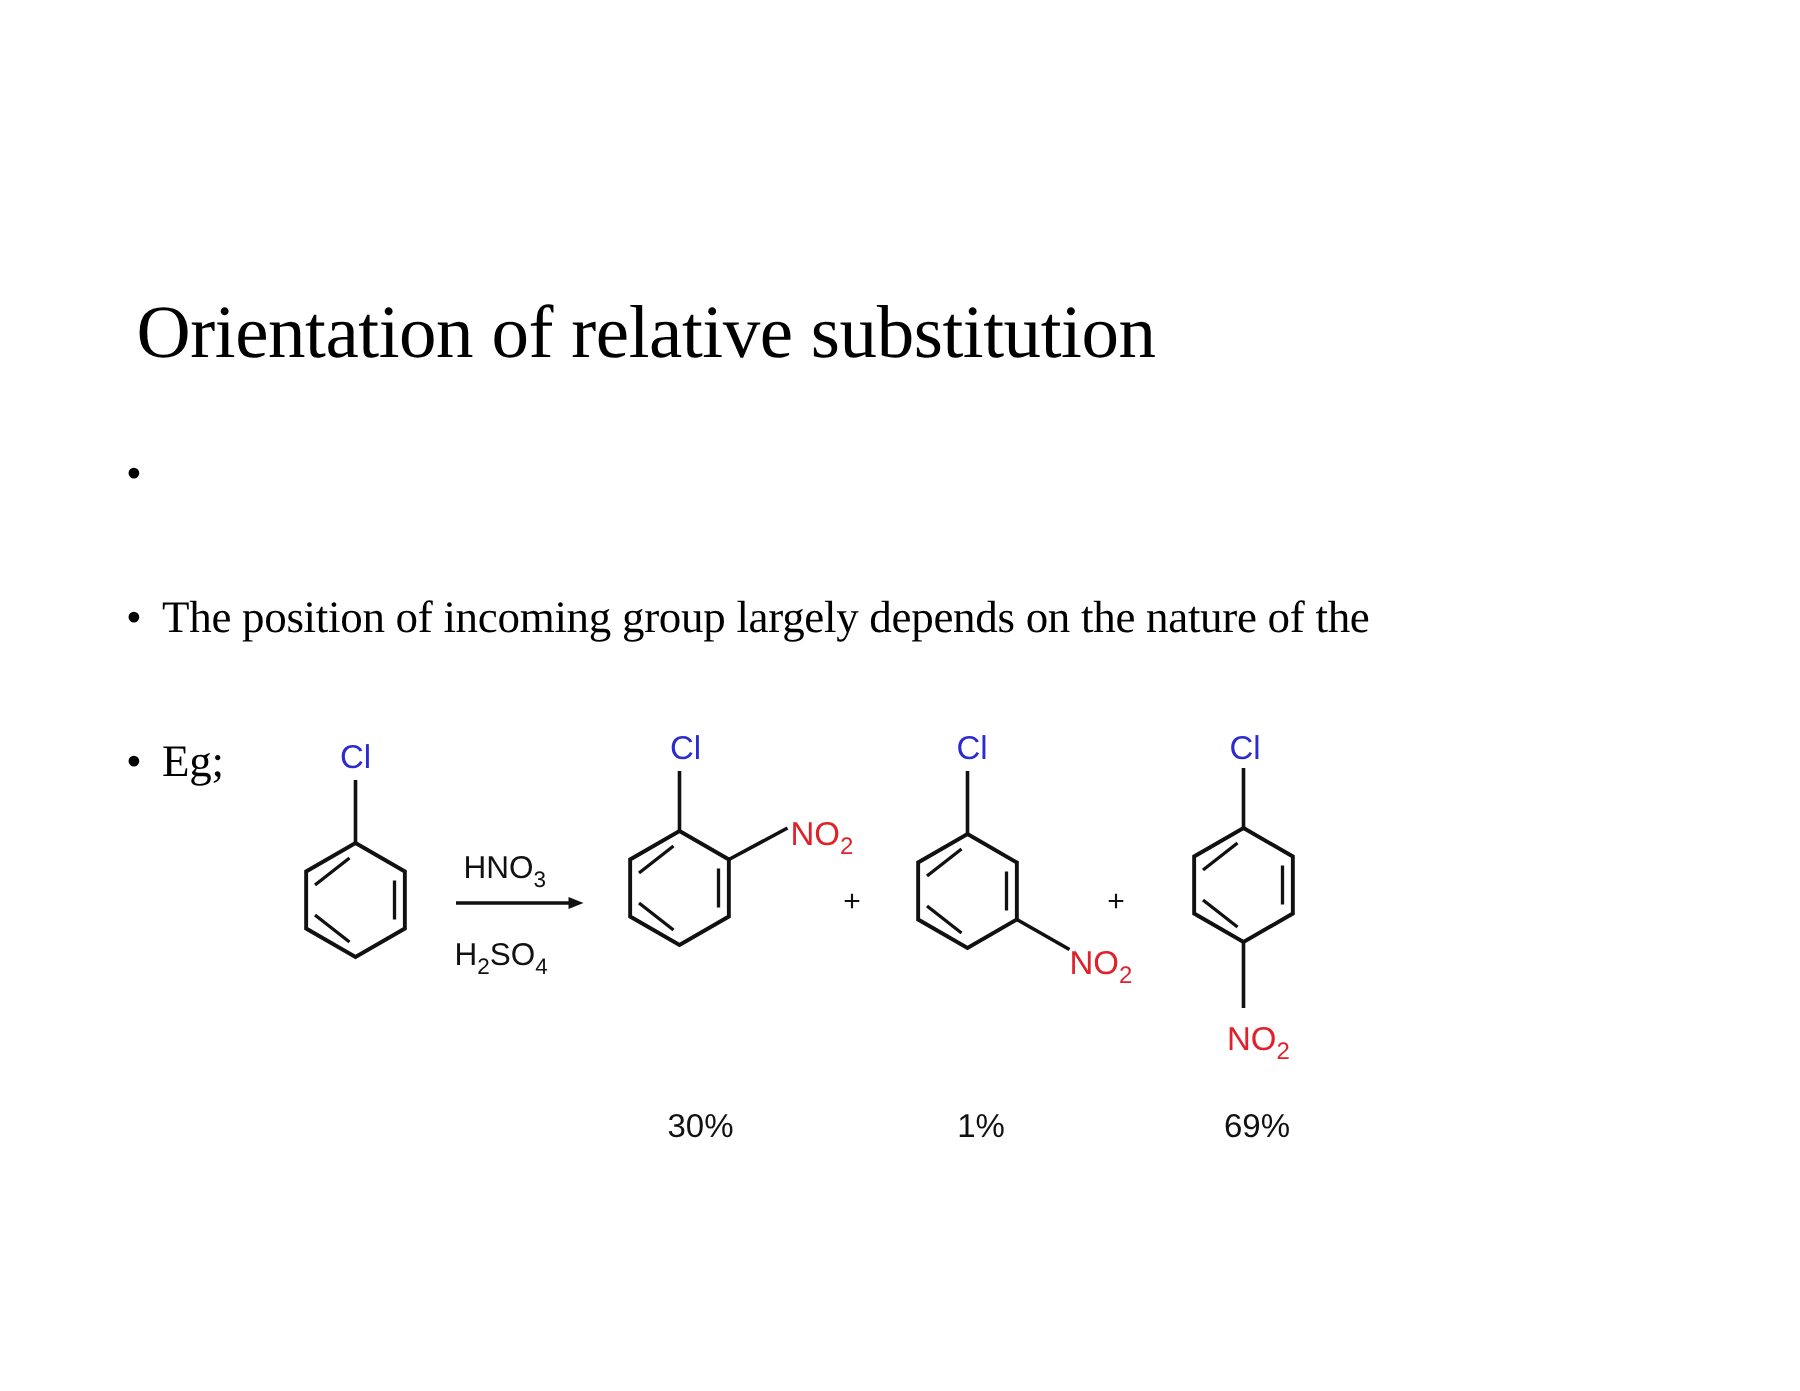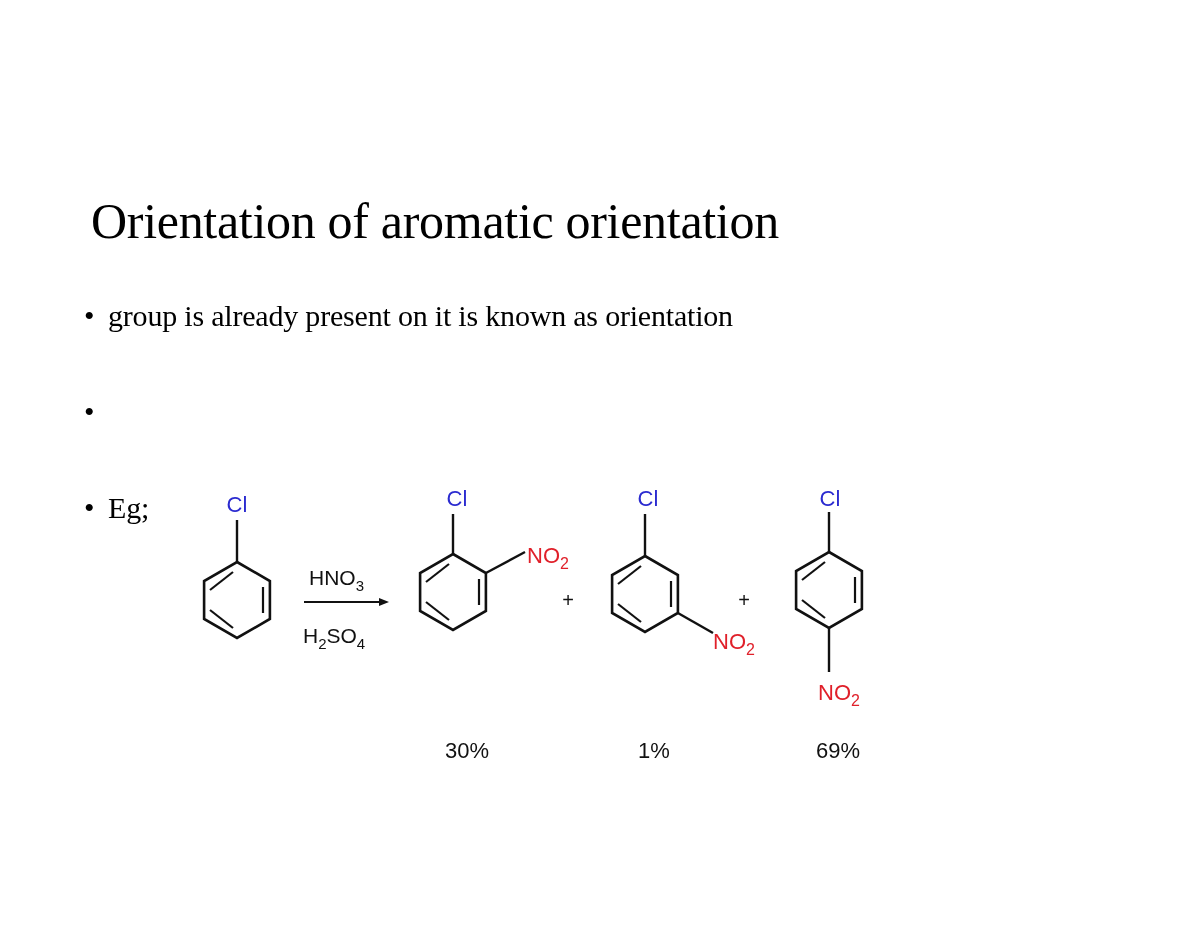--- a/index.html
+++ b/index.html
@@ -23,29 +23,29 @@
   .b2 { top: 392px; }
   .b3 { top: 488px; }
   svg.scheme { position: absolute; left: 0; top: 0; }
   .sans { font-family: "Liberation Sans", "DejaVu Sans", sans-serif; }
 </style>
 </head>
 <body>
 
 <div class="slide">
 
-  <div class="title">Orientation of aromatic orientation</div>
+  <div class="title">Orientation of relative substitution</div>
 
   <div class="bullet b1">
     <span class="dot">•</span>
-    <span class="txt">group is already present on it is known as orientation</span>
   </div>
 
   <div class="bullet b2">
     <span class="dot">•</span>
+    <span class="txt">The position of incoming group largely depends on the nature of the</span>
   </div>
 
   <div class="bullet b3">
     <span class="dot">•</span>
     <span class="txt">Eg;</span>
   </div>
 
   <svg class="scheme" width="1200" height="927" viewBox="0 0 1200 927">
     <defs>
 

